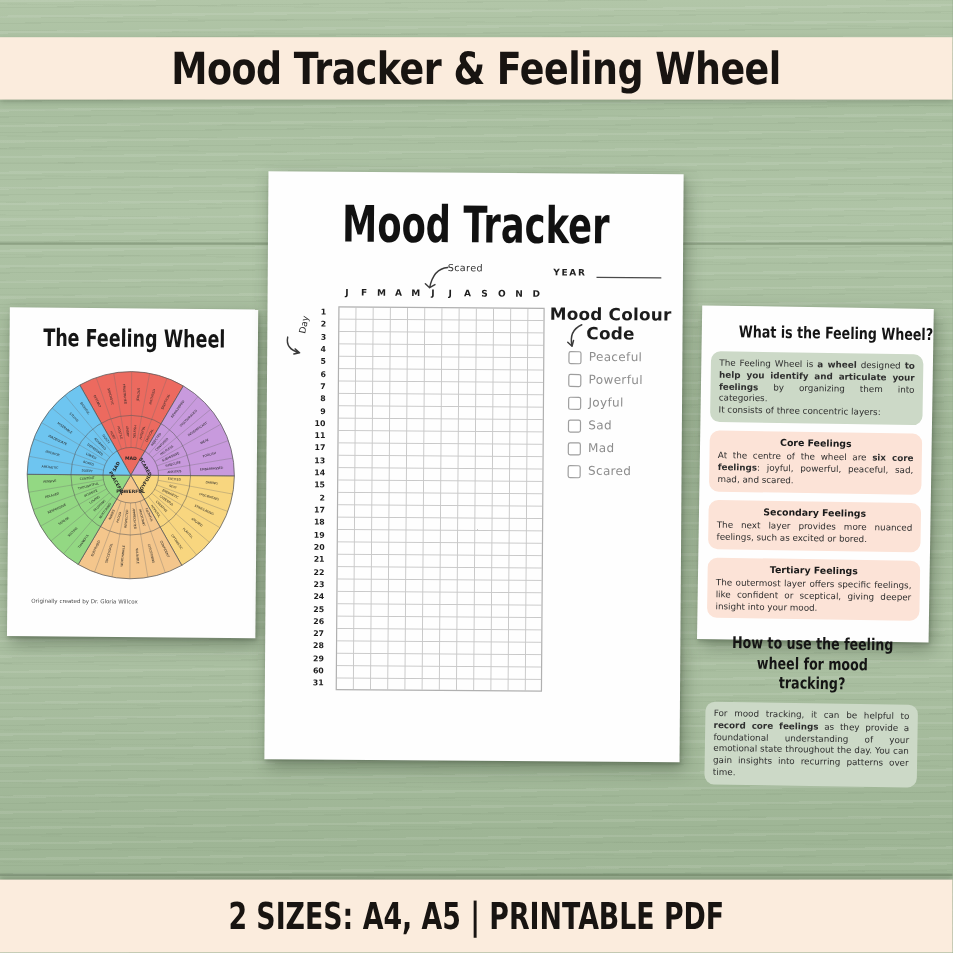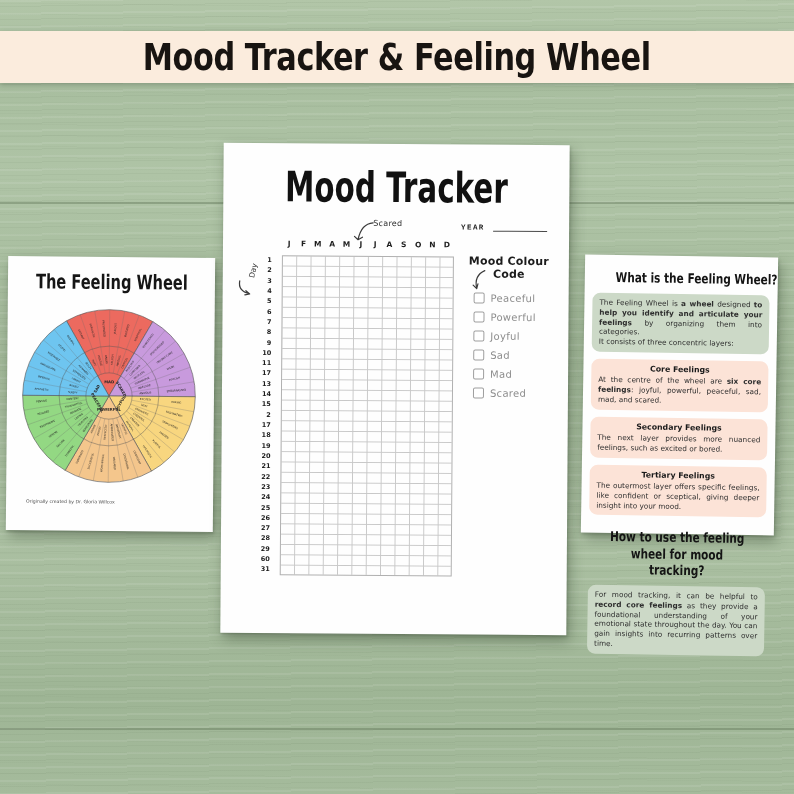--- a/index.html
+++ b/index.html
@@ -32,33 +32,33 @@
   .fw-title{position:absolute;left:0;right:0;top:13px;text-align:center;font-weight:bold;font-size:20px;color:#151515;}
   .fw-title span{display:inline-block;transform:scaleX(.73);white-space:nowrap;}
   .fw-wheel{position:absolute;left:13px;top:50px;}
   .fw-credit{position:absolute;left:20px;top:242px;font-size:9.2px;color:#4a4a4a;transform:scale(.5);transform-origin:left top;white-space:nowrap;}
 
   
   .mt-title{position:absolute;left:0;right:0;top:22px;text-align:center;font-weight:bold;font-size:42px;line-height:44px;color:#111;}
   .mt-title span{display:inline-block;transform:scaleX(.70);letter-spacing:0;white-space:nowrap;}
   .month-label{position:absolute;left:150px;top:75px;font-size:8px;color:#2e2e2e;letter-spacing:.3px;}
   .year-wrap{position:absolute;left:238px;top:76px;display:flex;align-items:flex-end;}
-  .year-label{font-size:7.5px;font-weight:bold;letter-spacing:1.4px;color:#222;font-family:Liberation Mono, monospace;}
+  .year-label{font-size:7.5px;font-weight:bold;letter-spacing:1.4px;color:#222;}
   .year-line{display:inline-block;width:54px;height:11px;border-bottom:1px solid #4a4a4a;margin-left:8px;}
   .months{position:absolute;left:59px;top:96px;width:172px;display:grid;grid-template-columns:repeat(12,1fr);}
   .months span{text-align:center;font-size:7.5px;font-weight:bold;color:#1d1d1d;}
   .mt-grid{position:absolute;left:59px;top:112px;width:172px;height:320px;border:1px solid #b0b0b0;
     background-image:linear-gradient(to right,#c8c8c8 1px,transparent 1px),linear-gradient(to bottom,#c8c8c8 1px,transparent 1px);
     background-size:14.3333px 100%,100% 10.3226px;background-position:-1px 0,0 -1px;}
   .days{position:absolute;left:34px;top:112px;width:18px;}
   .days div{height:10.3226px;line-height:10.3226px;text-align:right;font-size:6.5px;font-weight:bold;color:#1d1d1d;padding-right:3px;}
   .day-label{position:absolute;left:23px;top:123px;font-size:7.5px;color:#2e2e2e;transform:rotate(-78deg);}
   .arrow-svg{position:absolute;overflow:visible;}
   .arrow-svg path{fill:none;stroke:#3a3a3a;stroke-width:1.2;stroke-linecap:round;stroke-linejoin:round;}
-  .legend-title{position:absolute;left:234px;top:110px;width:104px;text-align:center;font-size:11px;font-weight:bold;color:#1c1c1c;letter-spacing:.2px;}
+  .legend-title{position:absolute;left:234px;top:110px;width:104px;text-align:center;font-size:14px;font-weight:bold;color:#1c1c1c;letter-spacing:.2px;}
   .legend-items{position:absolute;left:251px;top:144px;}
   .legend-row{display:flex;align-items:center;height:19px;}
   .legend-box{width:11px;height:11px;border:1.4px solid #9e9e9e;border-radius:2px;background:#fff;flex:0 0 auto;}
   .legend-label{font-size:10px;color:#8d8d8d;margin-left:6px;letter-spacing:.3px;}
 
   
   .page-right{padding:12px 8px 0;}
   .info-title{text-align:center;font-weight:bold;font-size:13.5px;color:#141414;margin:2px 0 8px;line-height:1.2;}
   .info-title span{display:inline-block;transform:scaleX(.78);white-space:nowrap;}
   .info-title-2{margin-top:13px;margin-bottom:8px;}
@@ -317,13 +317,16 @@
     </div>
     <div class="ibox ibox-peach">
       <div class="ibox-h">Tertiary Feelings</div>
       <div><span>The outermost layer offers specific feelings, like confident or sceptical, giving deeper insight into your mood.</span></div>
     </div>
 
     <div class="info-title info-title-2"><span>How to use the feeling wheel for mood tracking?</span></div>
     <div class="ibox ibox-green"><span>For mood tracking, it can be helpful to </span><span class="b">record core feelings</span><span> as they provide a foundational understanding of your emotional state throughout the day. You can gain insights into recurring patterns over time.</span></div>
   </div>
 
+  <div class="banner banner-bottom">
+    <div class="banner-text">2 SIZES: A4, A5 | PRINTABLE PDF</div>
+  </div>
 </div>
 
 </body></html>

